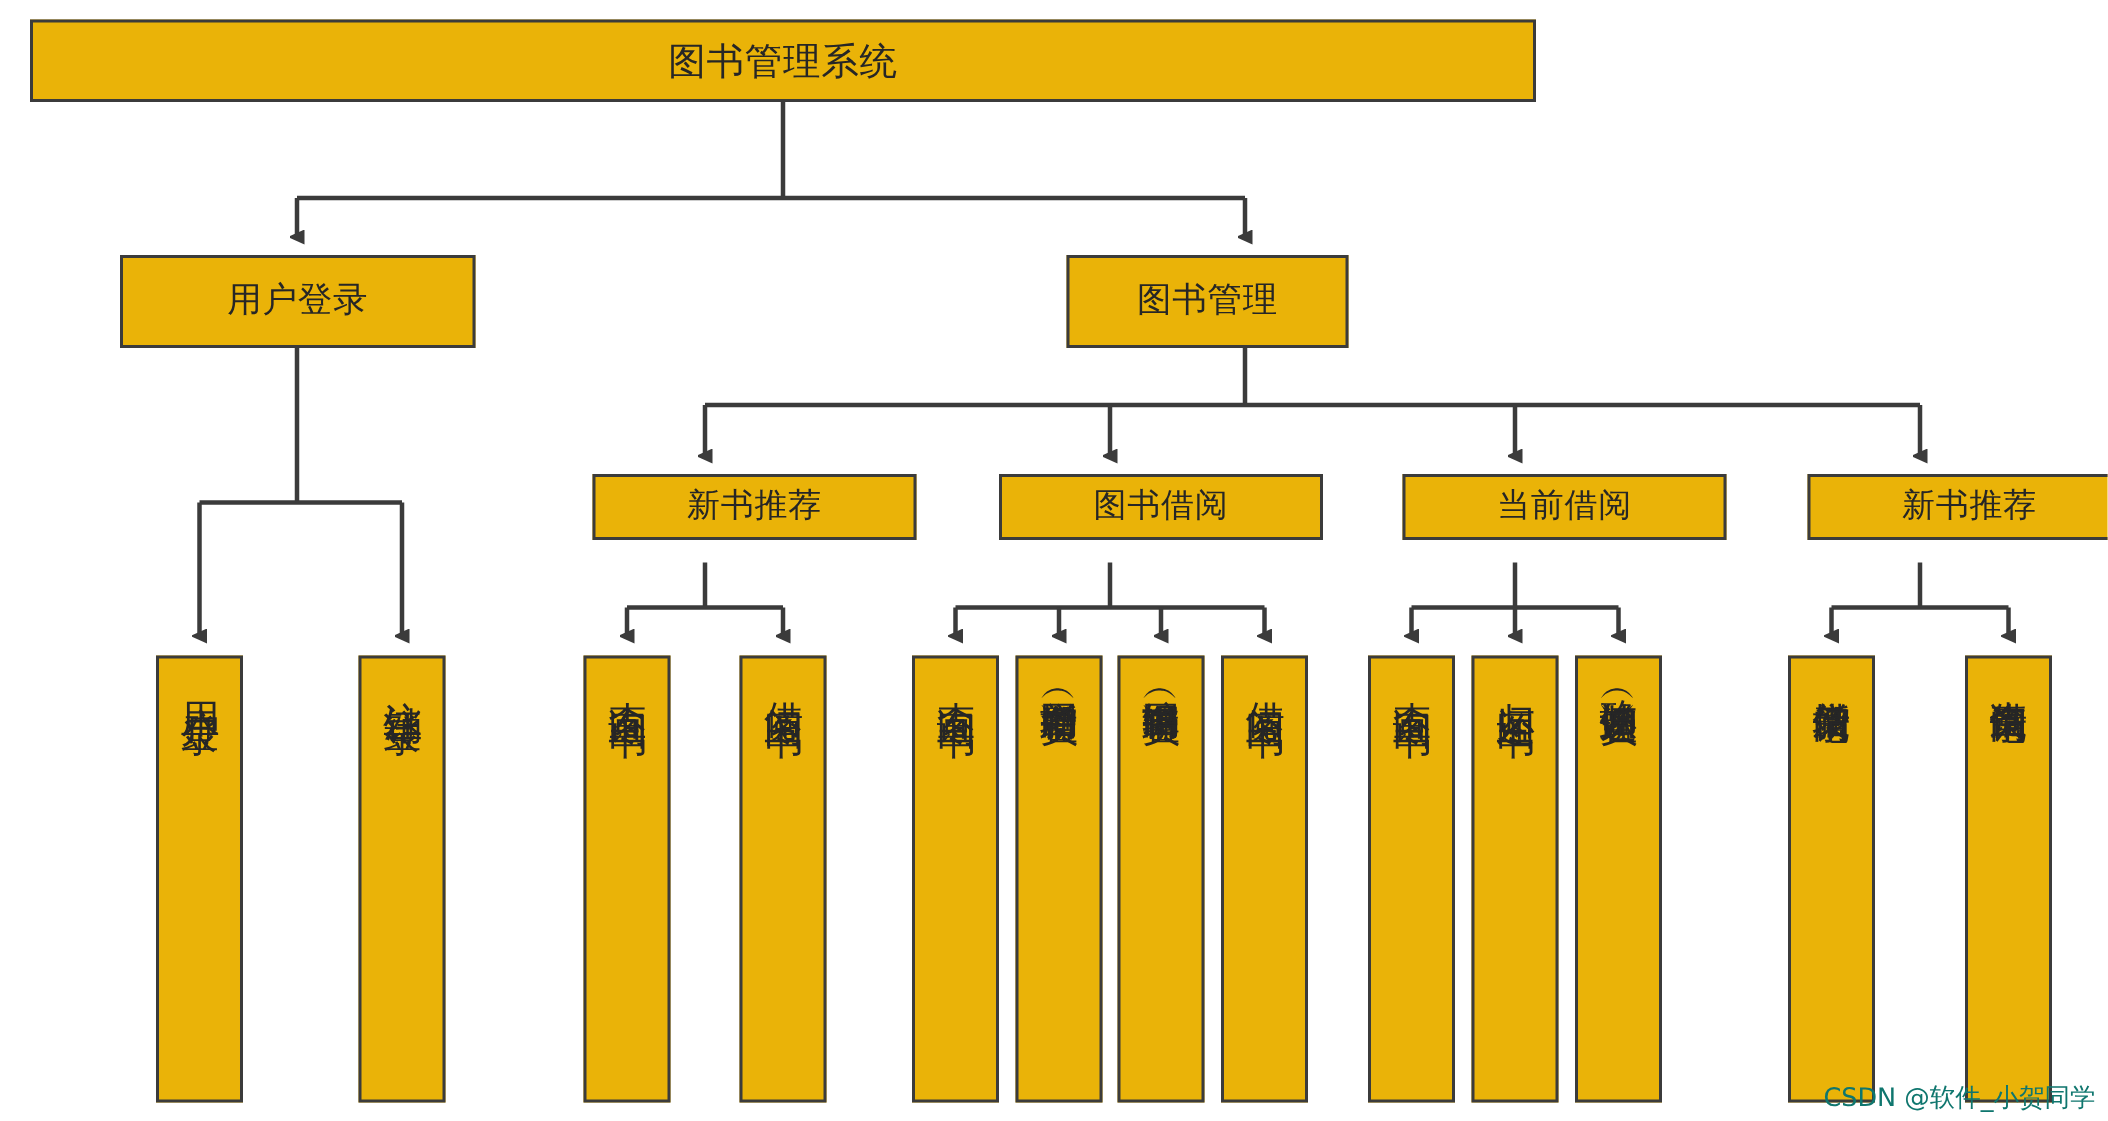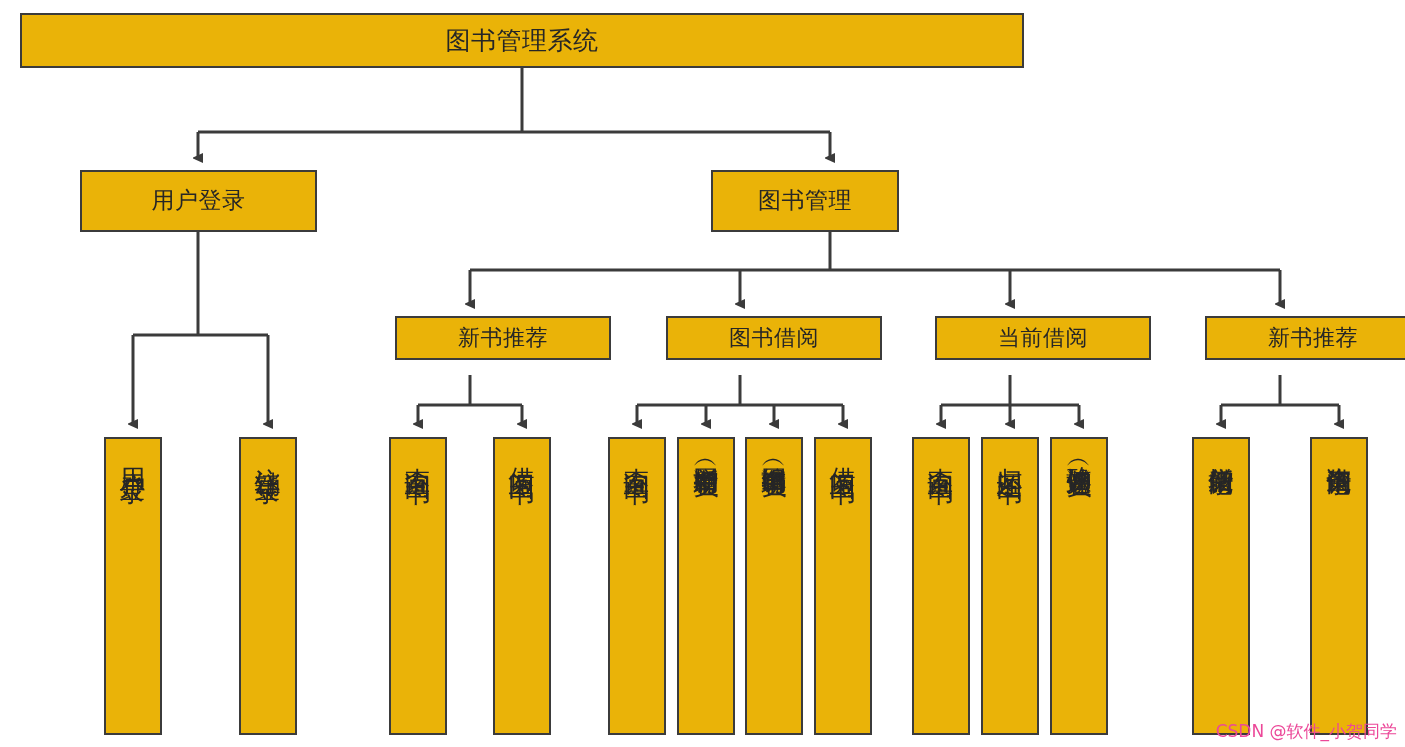--- a/index.html
+++ b/index.html
@@ -55,21 +55,21 @@
     text-orientation:upright;
     font-size:26px;
     line-height:1.0;
     letter-spacing:4px;
     white-space:nowrap;
   }
   .leaf.tall .node-label{font-size:25px;letter-spacing:1px;}
   svg{position:absolute;left:0;top:0;z-index:1;pointer-events:none;}
   #watermark{
     position:absolute;right:8px;bottom:4px;
-    font-size:17px;color:#ec4899;
+    font-size:17px;color:#0f766e;
     z-index:5;white-space:nowrap;
   }
 </style>
 </head>
 <body>
 
 <div id="canvas">
 
   <svg width="1405" height="747">
     <defs>

